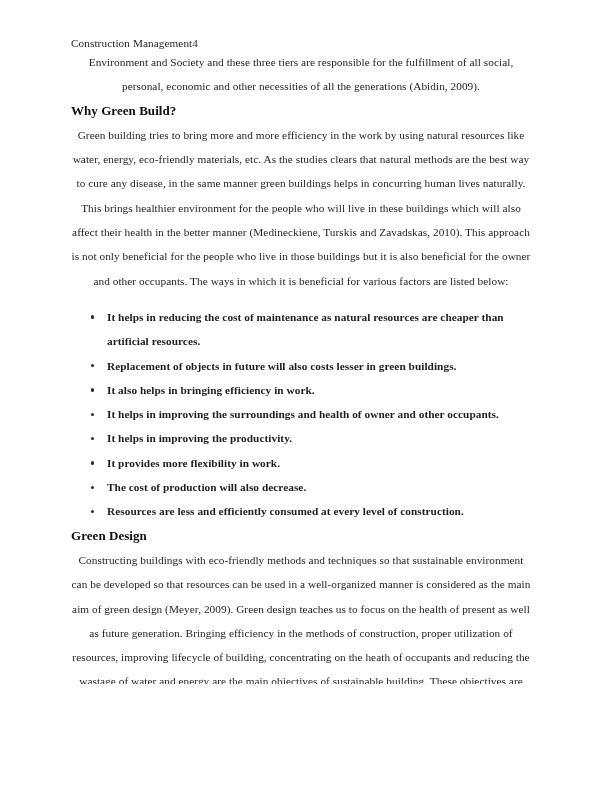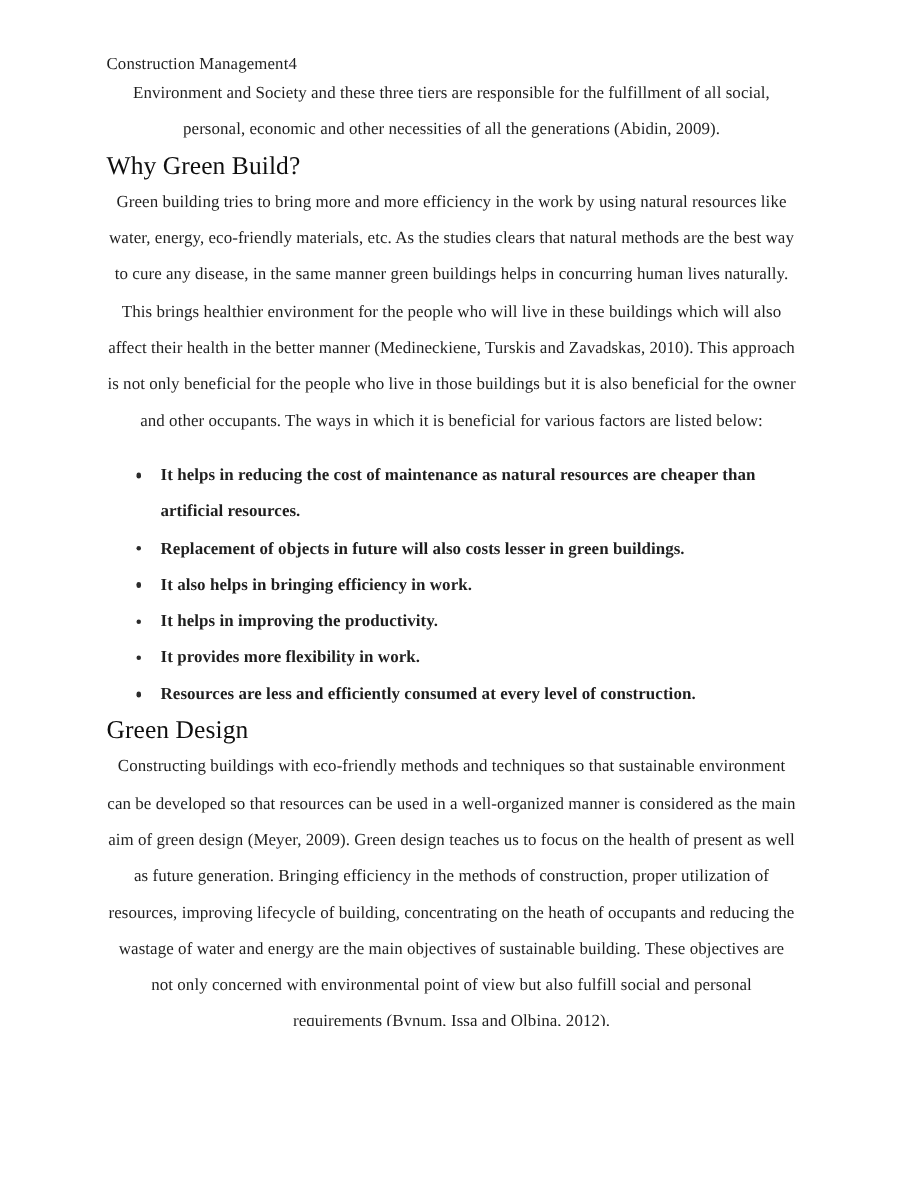--- a/index.html
+++ b/index.html
@@ -44,23 +44,23 @@
     text-align: center;
     color: #1f1f1f;
     letter-spacing: 0.04px;
   }
 
   .para-first { margin-top: 23px; }
   .para-why   { margin-top: 12.5px; }
   .para-green { margin-top: 12.5px; }
 
   h2.section-heading {
-    font-size: 17px;
+    font-size: 13px;
     line-height: 24.3px;
-    font-weight: normal;
+    font-weight: bold;
     margin: 0;
     color: #0f0f0f;
     letter-spacing: 0.05px;
   }
   .head-why   { margin-top: 14px; }
   .head-green { margin-top: 14px; }
 
   ul.bullet-list {
     list-style: none;
     margin: 12px 0 0 0;
@@ -97,22 +97,24 @@
     <p class="body-text para-first">Environment and Society and these three tiers are responsible for the fulfillment of all social, personal, economic and other necessities of all the generations (Abidin, 2009).</p>
 
     <h2 class="section-heading head-why">Why Green Build?</h2>
 
     <p class="body-text para-why">Green building tries to bring more and more efficiency in the work by using natural resources like water, energy, eco-friendly materials, etc. As the studies clears that natural methods are the best way to cure any disease, in the same manner green buildings helps in concurring human lives naturally. This brings healthier environment for the people who will live in these buildings which will also affect their health in the better manner (Medineckiene, Turskis and Zavadskas, 2010). This approach is not only beneficial for the people who live in those buildings but it is also beneficial for the owner and other occupants. The ways in which it is beneficial for various factors are listed below:</p>
 
     <ul class="bullet-list">
       <li>It helps in reducing the cost of maintenance as natural resources are cheaper than artificial resources.</li>
       <li>Replacement of objects in future will also costs lesser in green buildings.</li>
       <li>It also helps in bringing efficiency in work.</li>
+      <li>It helps in improving the surroundings and health of owner and other occupants.</li>
       <li>It helps in improving the productivity.</li>
       <li>It provides more flexibility in work.</li>
+      <li>The cost of production will also decrease.</li>
       <li>Resources are less and efficiently consumed at every level of construction.</li>
     </ul>
 
     <h2 class="section-heading head-green">Green Design</h2>
 
     <p class="body-text para-green">Constructing buildings with eco-friendly methods and techniques so that sustainable environment can be developed so that resources can be used in a well-organized manner is considered as the main aim of green design (Meyer, 2009). Green design teaches us to focus on the health of present as well as future generation. Bringing efficiency in the methods of construction, proper utilization of resources, improving lifecycle of building, concentrating on the heath of occupants and reducing the wastage of water and energy are the main objectives of sustainable building. These objectives are not only concerned with environmental point of view but also fulfill social and personal requirements (Bynum, Issa and Olbina, 2012).</p>
 
   </div>
 </div>
 

